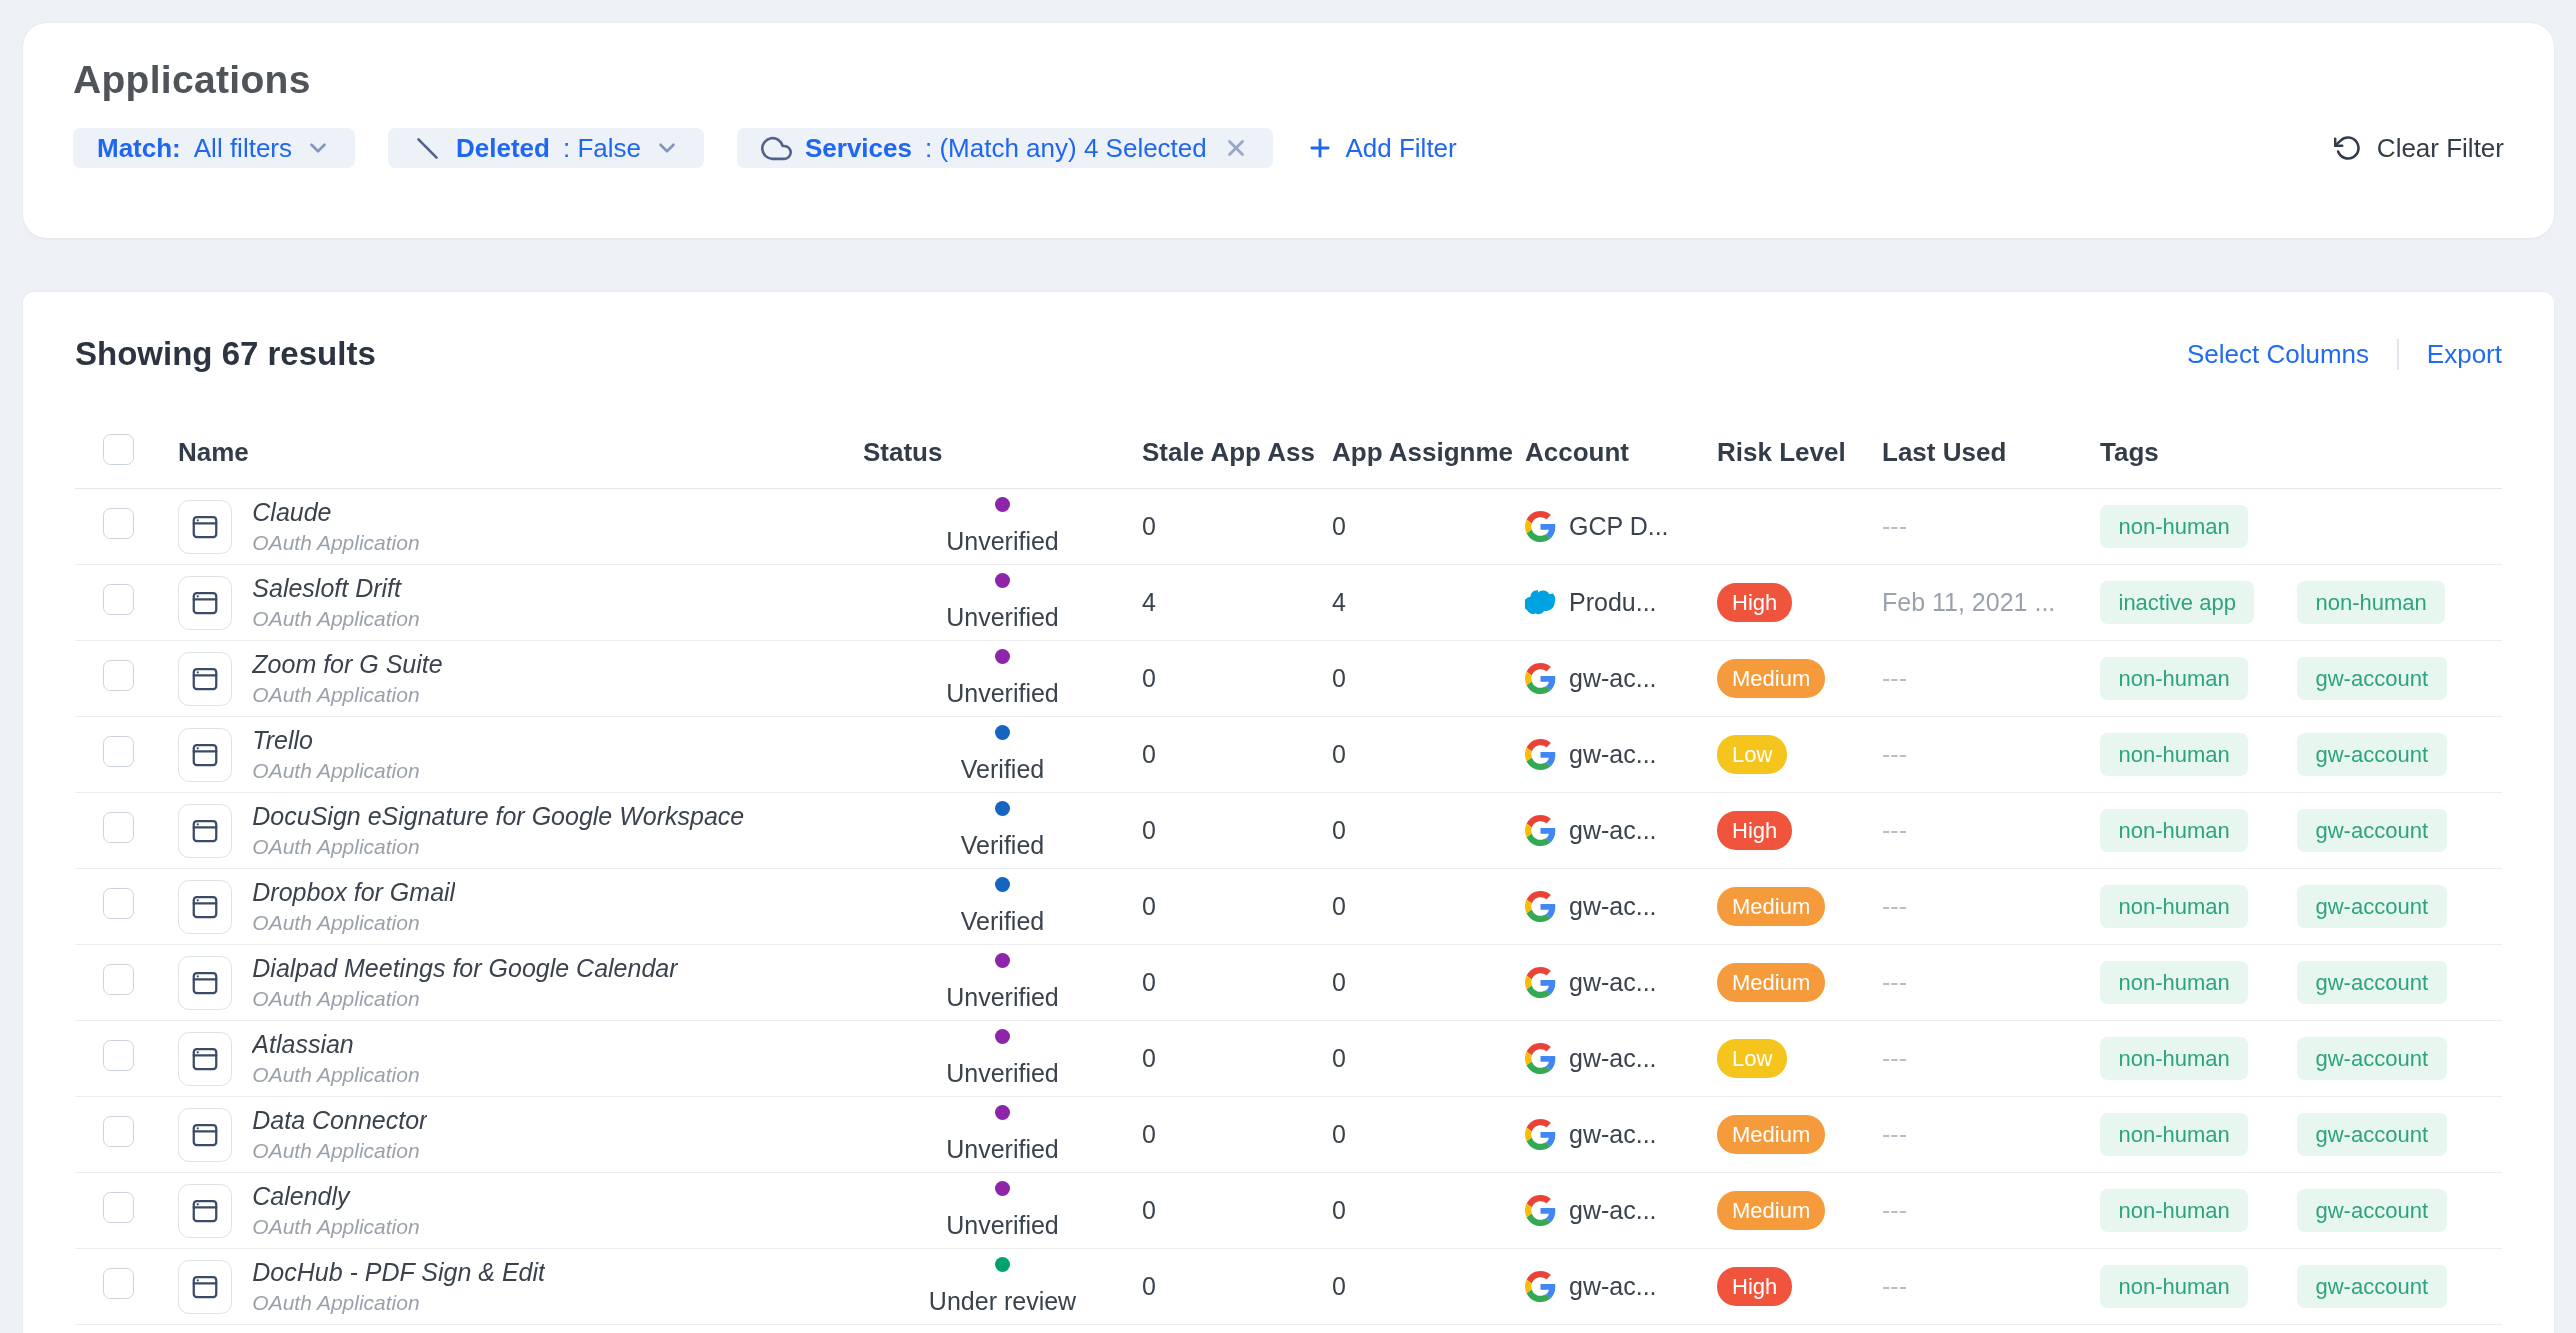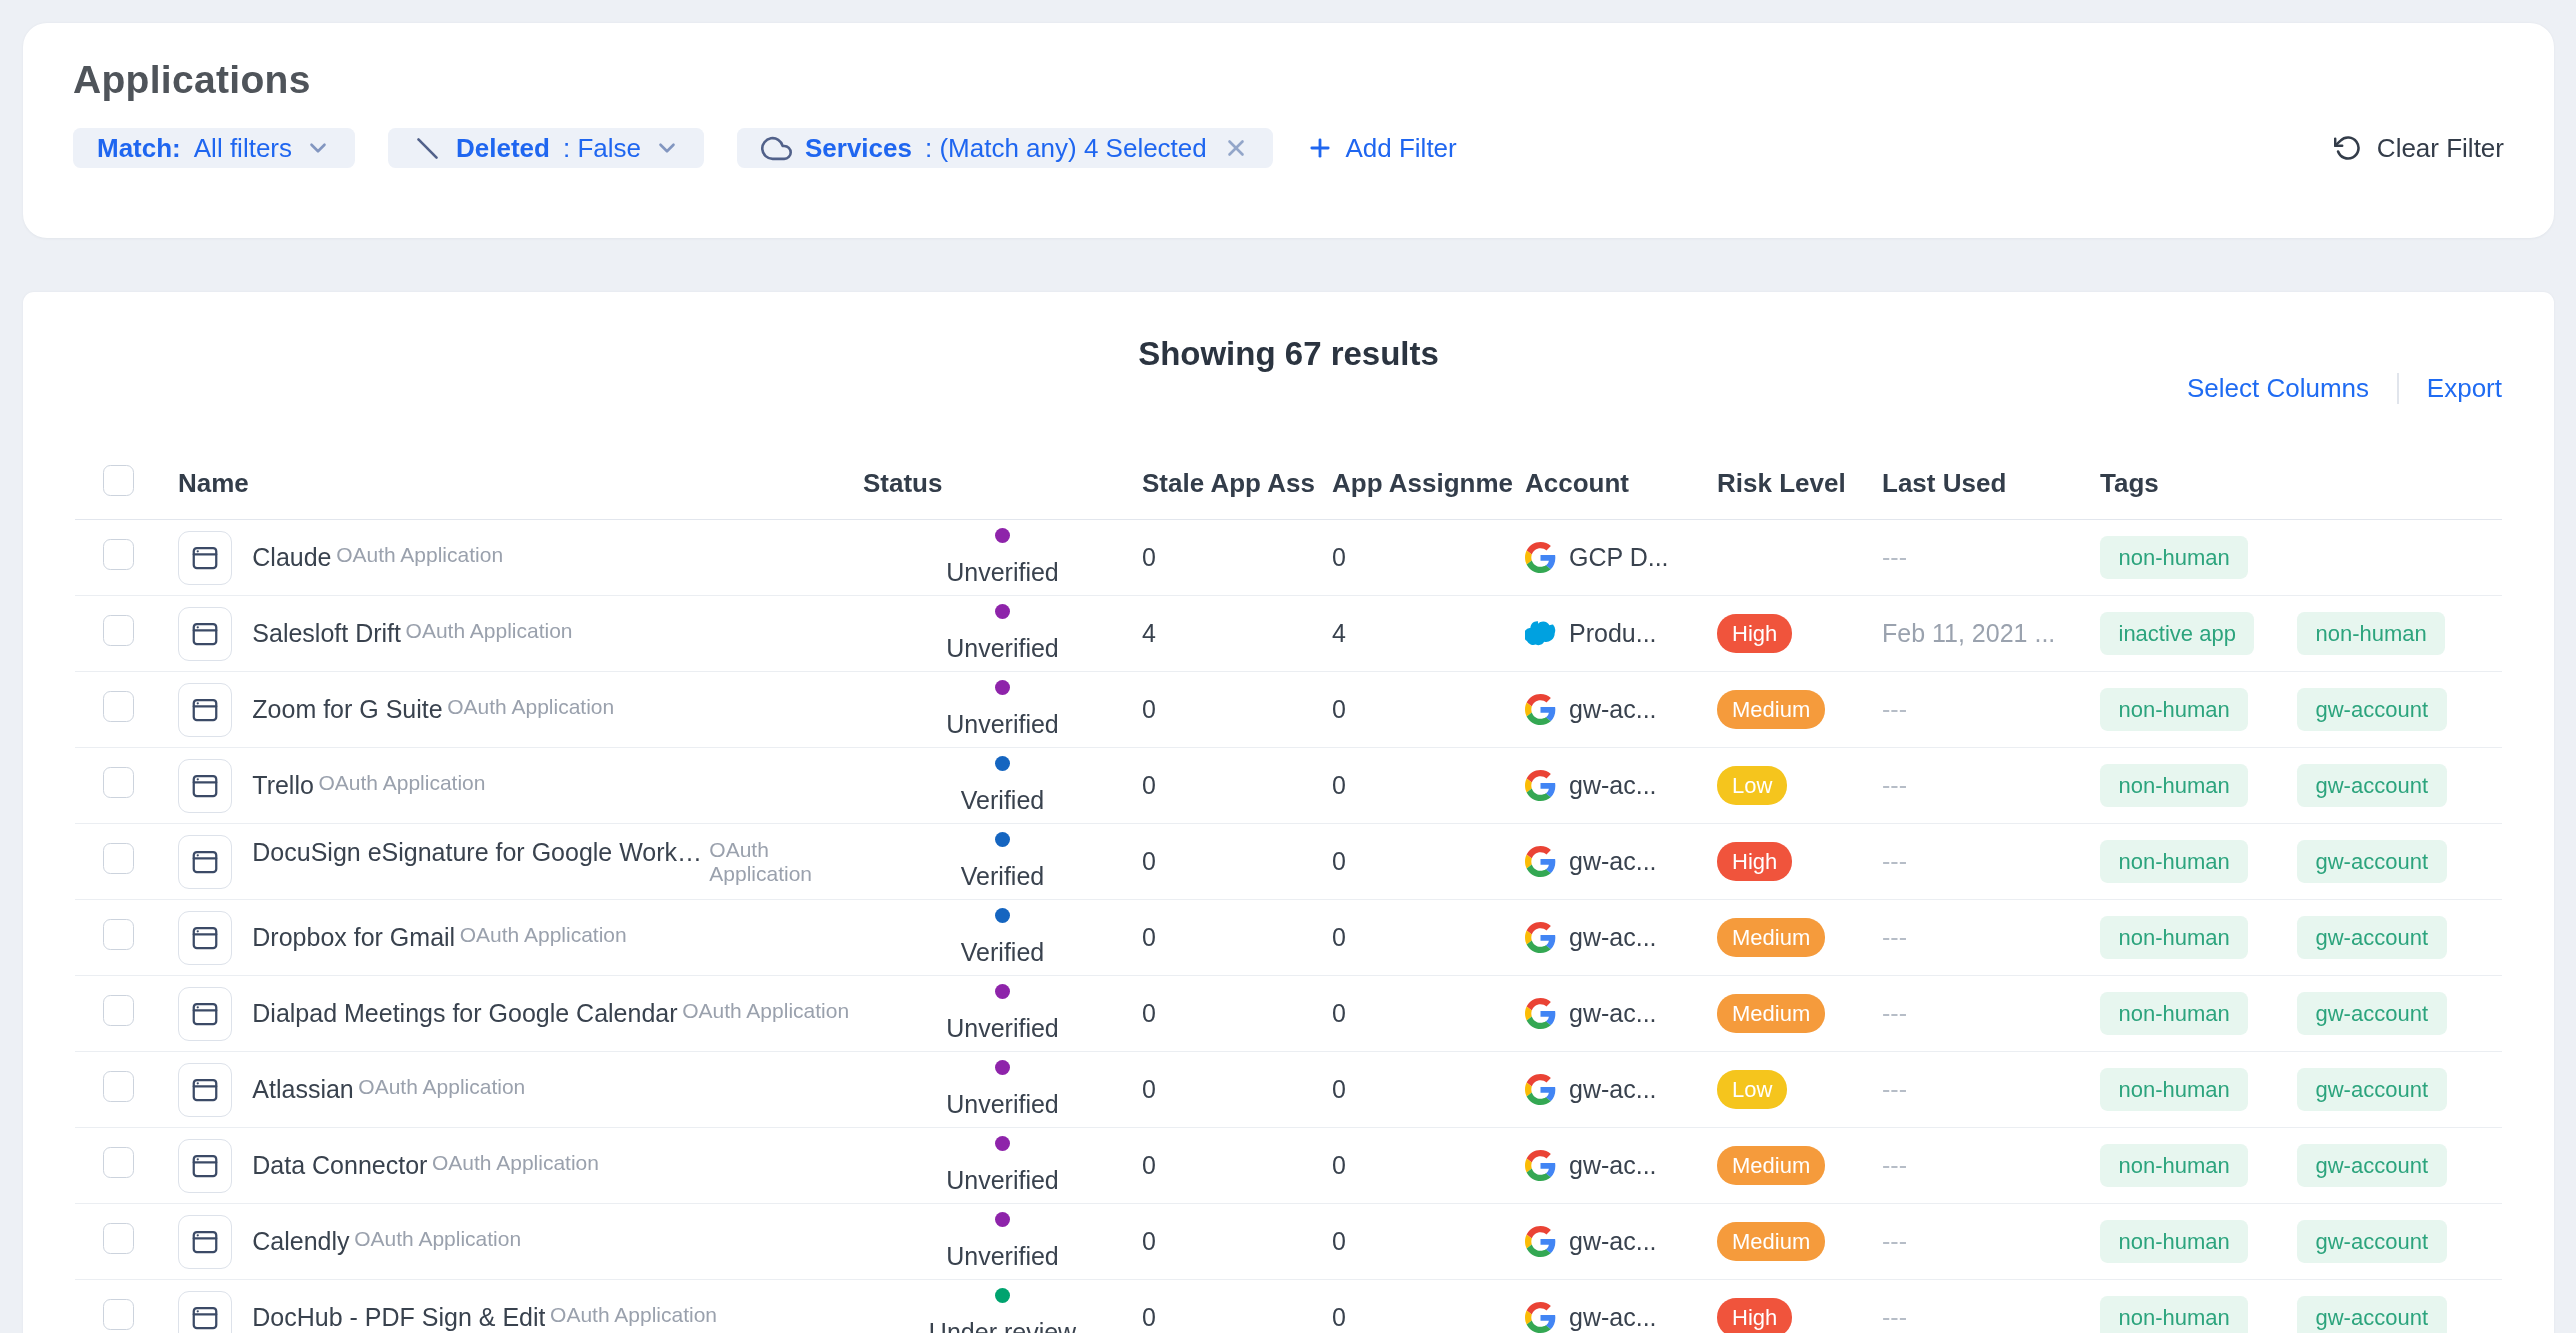--- a/index.html
+++ b/index.html
@@ -73,21 +73,20 @@
     color: #333c49;
     cursor: pointer;
     white-space: nowrap;
   }
   .clear-filter svg { width: 28px; height: 28px; }
 
   .results-header {
     display: flex;
     align-items: center;
     margin-top: 43px;
-    flex-direction: column;
   }
   .results-title { font-size: 33px; font-weight: 700; color: #2b3440; }
   .header-links {
     margin-left: auto;
     display: flex;
     align-items: center;
     gap: 28px;
     font-size: 26px;
     color: #1f6bf2;
   }
@@ -124,21 +123,21 @@
   }
   .c-name { display: flex; align-items: center; gap: 20.3px; min-width: 0; }
   .app-icon {
     width: 54px; height: 54px; flex: 0 0 54px;
     border: 1.8px solid #dde2ea;
     border-radius: 11px;
     background: #fff;
     display: flex; align-items: center; justify-content: center;
   }
   .app-icon svg { width: 30px; height: 30px; }
-  .name-col { display: flex; flex-direction: row; gap: 4.6px; min-width: 0; }
+  .name-col { display: flex; flex-direction: column; gap: 4.6px; min-width: 0; font-style: italic; }
   .name-title { font-size: 25px; color: #39424e; white-space: nowrap; overflow: hidden; text-overflow: ellipsis; cursor: pointer; }
   .name-sub { font-size: 21px; color: #9aa1ad; }
 
   .c-status { display: flex; align-items: center; gap: 15px; flex-direction: column; }
   .dot { width: 15.7px; height: 15.7px; border-radius: 50%; flex: 0 0 15.7px; }
 
   .c-account { display: flex; align-items: center; gap: 13px; white-space: nowrap; }
   .acct-icon { display: inline-flex; }
   .acct-icon svg { width: 31px; height: 31px; display: block; }
 

